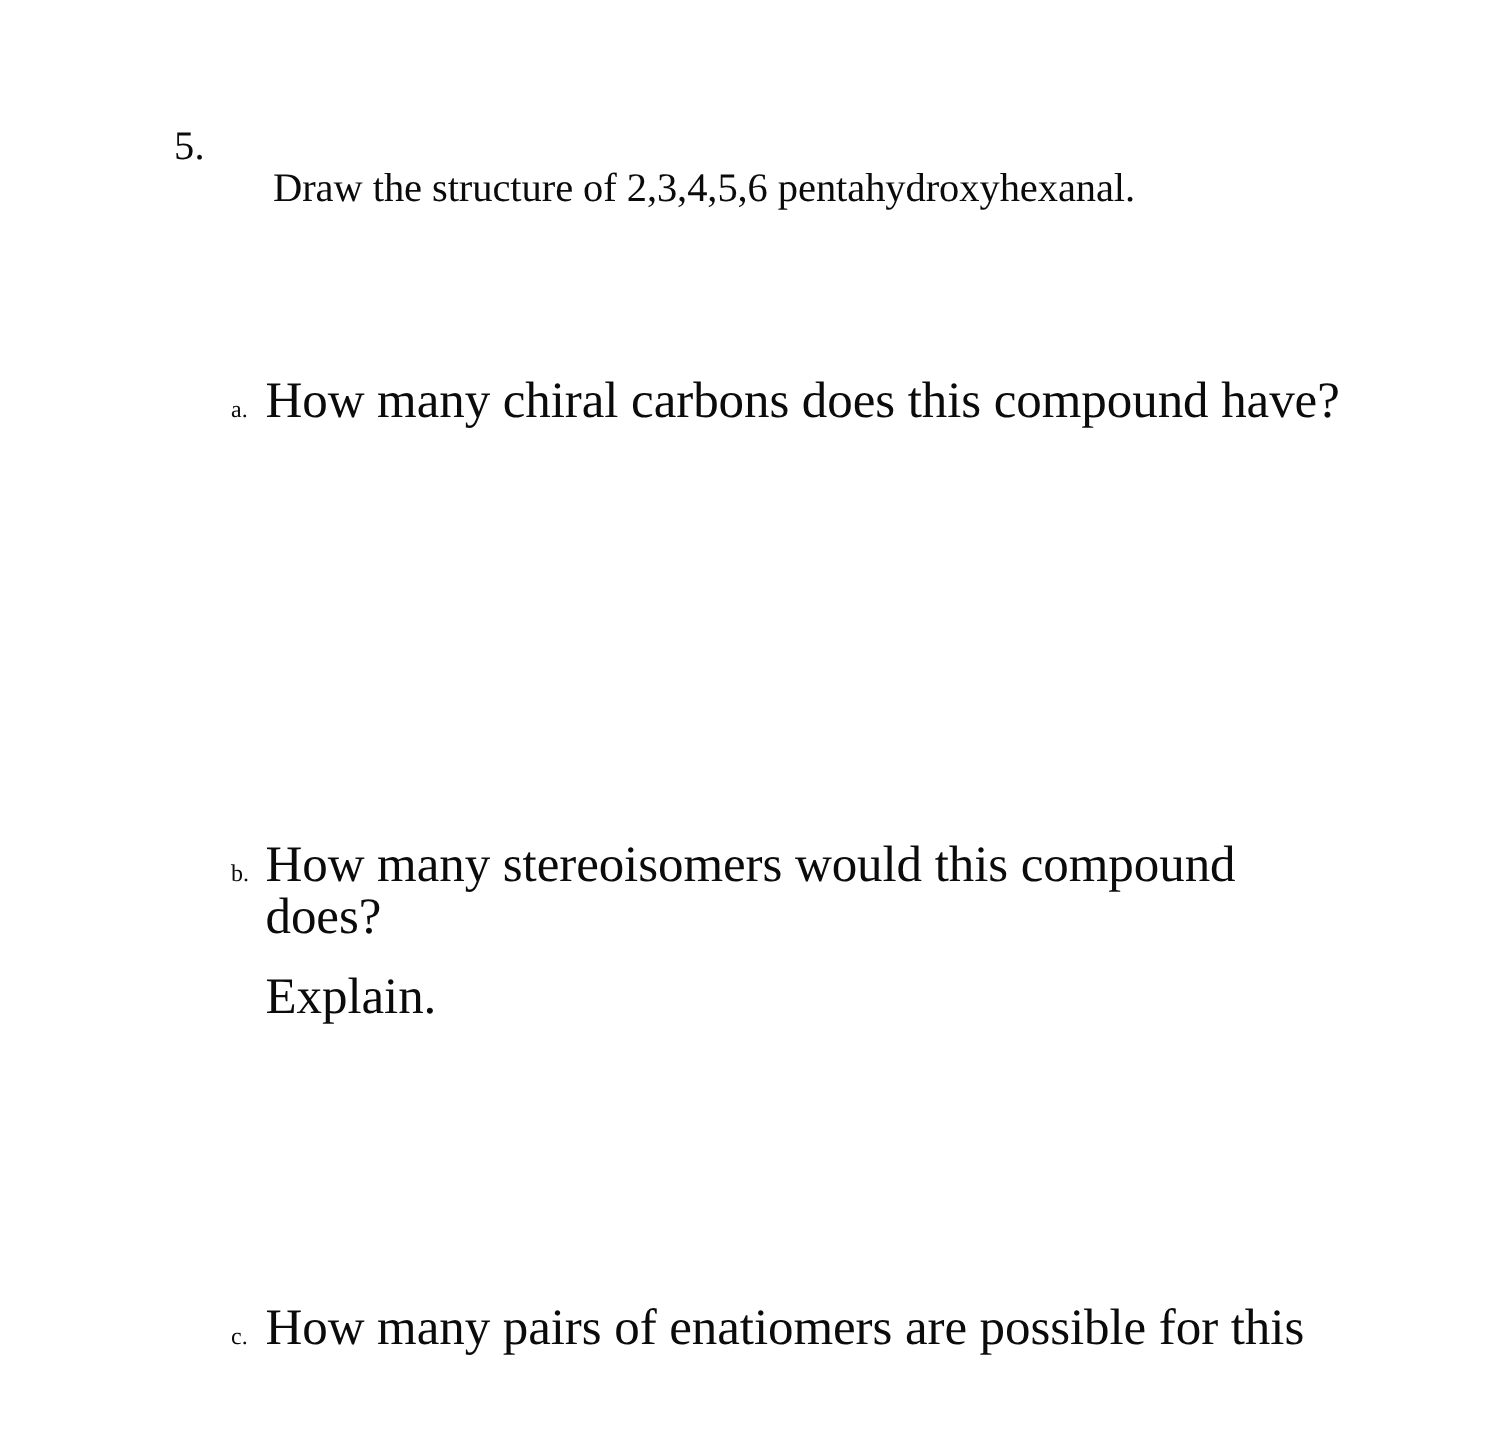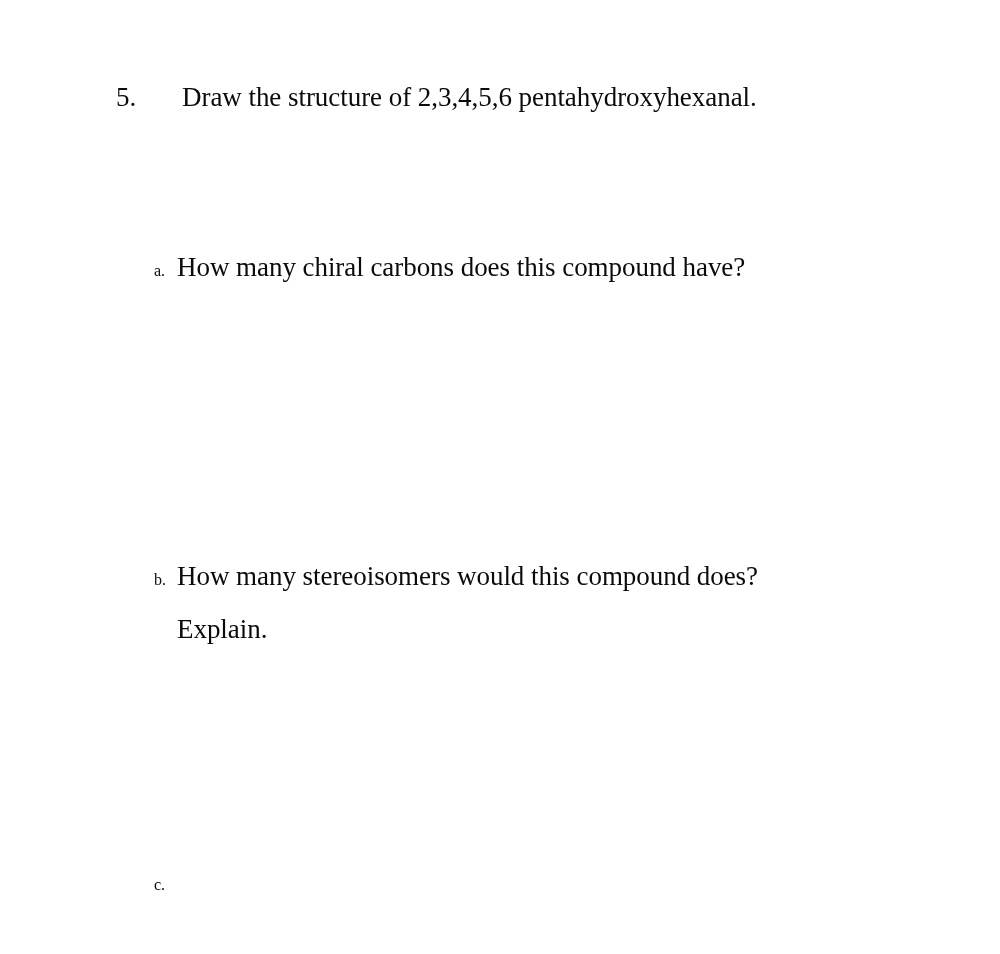--- a/index.html
+++ b/index.html
@@ -39,40 +39,41 @@
     font-size: 27px;
     line-height: 34px;
     letter-spacing: 0.1px;
   }
   .question-text {
     flex: 1 1 auto;
     font-size: 27px;
     line-height: 34px;
     letter-spacing: -0.05px;
     white-space: nowrap;
+    margin-top: 28px;
   }
 
   
   .subpart {
     position: absolute;
     left: 154px;
     width: 740px;
     display: flex;
     align-items: baseline;
   }
   .subpart-marker {
     flex: 0 0 auto;
     width: 23px;
     font-size: 16px;
     line-height: 34px;
     letter-spacing: 0;
   }
   .subpart-body {
     flex: 1 1 auto;
-    font-size: 27px;
+    font-size: 34px;
     line-height: 35px;
     letter-spacing: -0.05px;
     text-indent: 0;
   }
   .subpart-body .cont {
     display: block;
     margin-top: 18px;
   }
 
   #subpart-a { top: 250px; }
@@ -100,16 +101,17 @@
     <span class="subpart-marker">b.</span>
     <span class="subpart-body">
       <span>How many stereoisomers would this compound does?</span>
       <span class="cont">Explain.</span>
     </span>
   </div>
 
   <div class="subpart" id="subpart-c">
     <span class="subpart-marker">c.</span>
     <span class="subpart-body">
+      <span>How many pairs of enatiomers are possible for this</span>
     </span>
   </div>
 
 </div>
 
 </body></html>

